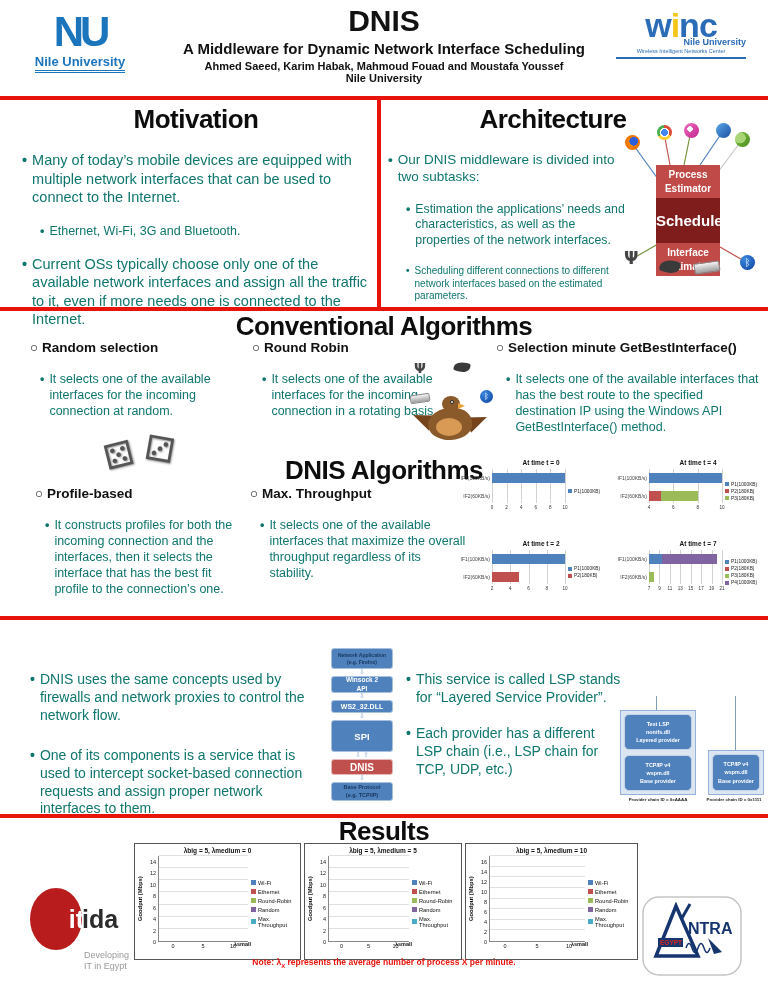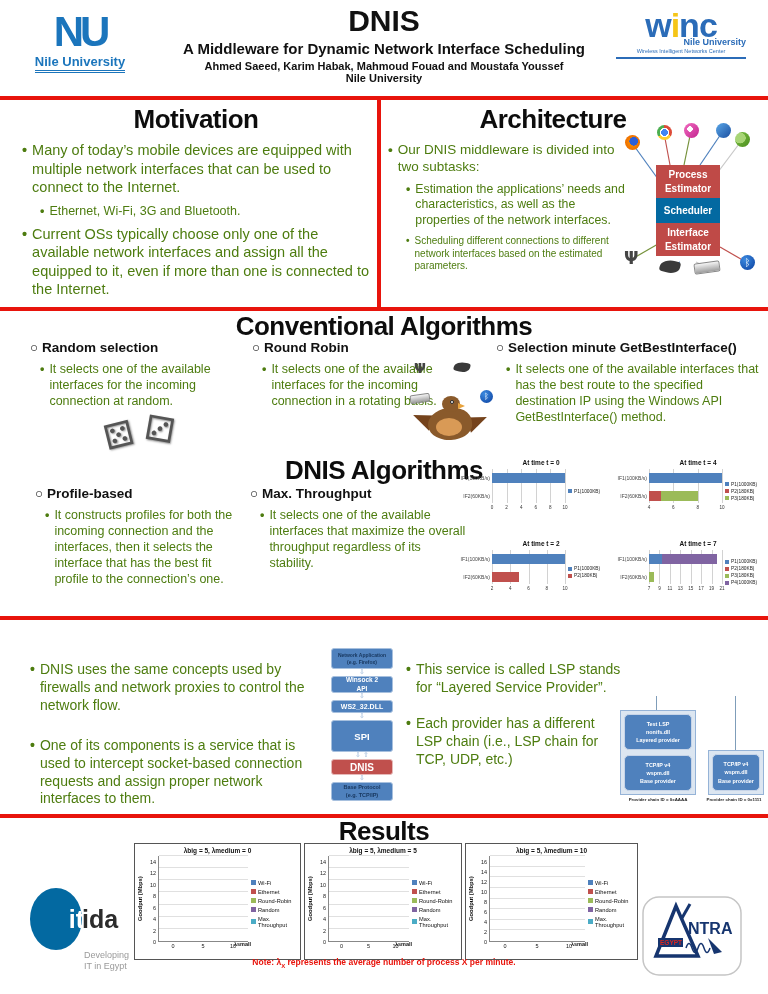--- a/index.html
+++ b/index.html
@@ -17,33 +17,33 @@
 .t4{font-size:11px;font-weight:bold}
 .nu-logo{position:absolute;left:30px;top:12px;width:100px;text-align:center}
 .nu-mark{font-size:42px;font-weight:bold;color:#1b75bc;line-height:0.95;letter-spacing:-4px}
 .nu-label{font-size:13px;font-weight:bold;color:#1b75bc;border-bottom:3px double #1b75bc;display:inline-block;padding-bottom:1px}
 .winc-logo{position:absolute;right:22px;top:10px;width:130px;text-align:center;border-bottom:2px solid #2b6cb8;padding-bottom:3px}
 .winc-mark{font-size:34px;font-weight:bold;line-height:0.9;letter-spacing:-1px}
 .wb{color:#2b6cb8}.wy{color:#f5c518}
 .winc-uni{font-size:9px;font-weight:bold;color:#2b6cb8;text-align:right;margin-top:-4px}
 .winc-sub{font-size:5.5px;color:#2b6cb8;margin-top:1px}
 
-.bline{display:flex;gap:5px;line-height:1.28;margin:6px 0;color:#4d7c0f}
+.bline{display:flex;gap:5px;line-height:1.28;margin:16px 0;color:#0f766e}
 .bline::before{content:"\2022";font-weight:bold}
 .l1{font-size:14.5px}
 .l2{font-size:12.5px;margin-left:18px}
 .conv-head{font-size:13.5px;font-weight:bold;margin-bottom:2px}
 .conv-head::before{content:"\25CB\00a0";font-weight:normal}
 
 .arch{position:absolute;left:598px;top:104px;width:170px;height:200px}
 .arch svg{position:absolute;left:0;top:0}
 .arch-stack{position:absolute;left:58px;top:61px;width:64px}
 .arch-box{color:#fff;text-align:center;font-weight:bold;white-space:pre-line}
 .arch-red{background:#bf4a47;font-size:10px;line-height:1.35;padding:3px 0}
-.arch-blue{background:#0369a1;font-size:10px;padding:7px 0}
+.arch-blue{background:#7f1d1d;font-size:15px;padding:14px 0}
 .aicon{position:absolute;border-radius:50%;width:15px;height:15px}
 .glyph-icon{position:absolute;font-size:17px;color:#444;font-weight:bold;font-family:"DejaVu Sans",sans-serif}
 .bt{position:absolute;width:15px;height:15px;border-radius:50%;background:radial-gradient(circle at 35% 30%,#3c8ae0,#0a3f9e);color:#fff;font-size:10px;display:flex;align-items:center;justify-content:center;font-family:"DejaVu Sans",sans-serif}
 .adapter{position:absolute;width:26px;height:11px;background:linear-gradient(#f4f4f4,#9c9c9c);border:1px solid #888;border-radius:2px;transform:rotate(-8deg)}
 .cable{position:absolute;width:20px;height:13px;background:#3a3a3a;border-radius:70% 20% 60% 20%;transform:rotate(14deg)}
 
 .dice{font-family:"DejaVu Sans",sans-serif;font-size:34px;color:#555}
 .dice span{display:inline-block;text-shadow:1px 1px 2px #999}
 .bird{position:absolute;left:408px;top:360px;width:92px;height:98px}
 .bird-body{position:absolute;left:20px;top:48px;width:44px;height:32px;background:#8a5a2b;border-radius:50% 50% 45% 55%;transform:rotate(-8deg)}
@@ -99,21 +99,21 @@
 .ws{position:absolute;left:596px;top:666px;width:172px;height:146px}
 .ws-root{position:absolute;left:22px;top:4px;width:146px;height:26px;background:#4f81bd;border-radius:4px;color:#fff;font-size:9.5px;display:flex;align-items:center;justify-content:center;box-shadow:1px 1px 2px #bbb}
 .ws-line{position:absolute;width:1px;background:#7f9db9}
 .ws-panel{position:absolute;background:#dce6f1;border:1px solid #95b3d7;padding:3px}
 .ws-box{background:#4f81bd;border:1px solid #c6d4e8;border-radius:5px;color:#fff;font-size:5.4px;font-weight:bold;text-align:center;white-space:pre-line;display:flex;align-items:center;justify-content:center;line-height:1.5}
 .ws-cap{position:absolute;font-size:4.4px;font-weight:bold;text-align:center;color:#222}
 
 .note{position:absolute;left:0;top:957px;width:768px;text-align:center;color:#e8140c;font-weight:bold;font-size:8.5px}
 .itida{position:absolute;left:30px;top:888px;width:130px}
 .itida-row{display:flex;align-items:center}
-.itida-ellipse{width:52px;height:62px;border-radius:50%;background:#0369a1;display:flex;align-items:center;justify-content:flex-end;flex:none}
+.itida-ellipse{width:52px;height:62px;border-radius:50%;background:#b91c1c;display:flex;align-items:center;justify-content:flex-end;flex:none}
 .itida-it{color:#fff;font-size:25px;font-weight:bold;margin-right:-2px}
 .itida-ida{font-size:25px;font-weight:bold;color:#2c2c2c;margin-left:0}
 .itida-tag{font-size:9px;color:#9a9a9a;margin-left:54px;line-height:1.25}
 .ntra{position:absolute;left:642px;top:896px}
 </style>
 </head>
 <body>
 
 <div class="poster">
 
@@ -138,21 +138,21 @@
   <section class="abs" style="left:22px;top:104px;width:348px">
     <div class="sec-head">Motivation</div>
     <div style="margin-top:6px">
       <div class="bline l1">
           <span>Many of today’s mobile devices are equipped with multiple network interfaces that can be used to connect to the Internet.</span>
         </div>
       <div class="bline l2">
           <span>Ethernet, Wi-Fi, 3G and Bluetooth.</span>
         </div>
       <div class="bline l1">
-          <span>Current OSs typically choose only one of the available network interfaces and assign all the equipped to it, even if more than one is connected to the Internet.</span>
+          <span>Current OSs typically choose only one of the available network interfaces and assign all the traffic to it, even if more needs one is connected to the Internet.</span>
         </div>
     </div>
   </section>
 
   <div class="vrule" style="left:377px;top:100px;height:207px"></div>
 
   <section class="abs" style="left:388px;top:104px;width:240px">
     <div class="sec-head" style="width:330px">Architecture</div>
     <div style="margin-top:4px">
       <div class="bline l1" style="font-size:13.5px">

